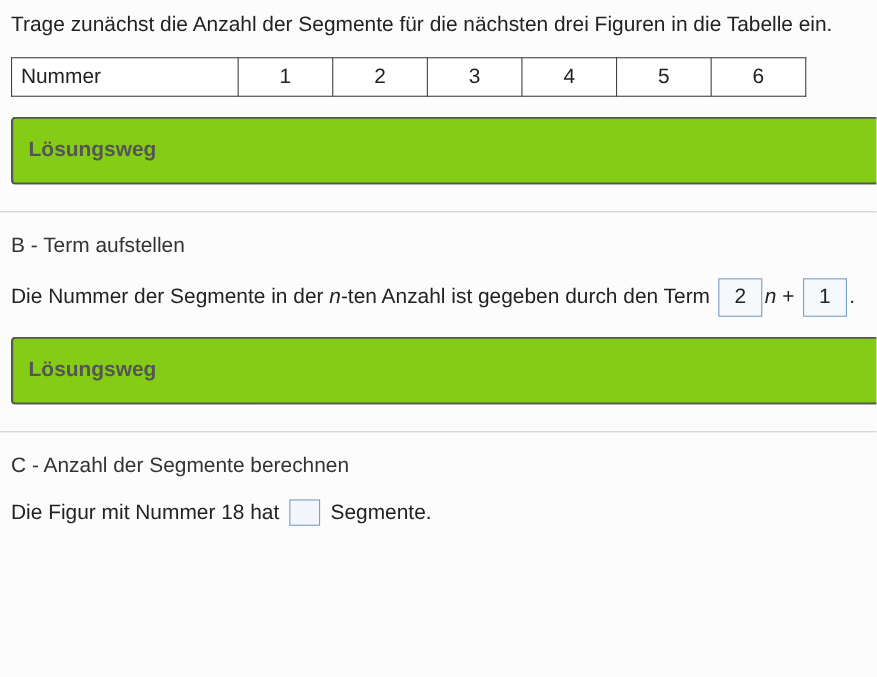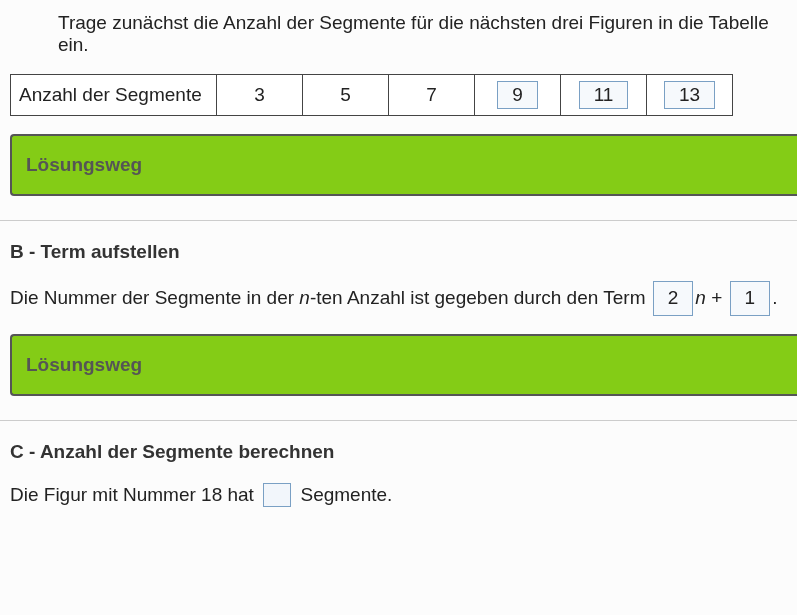--- a/index.html
+++ b/index.html
@@ -7,21 +7,20 @@
       font-family: Arial, Helvetica, sans-serif;
       background: #fcfcfc;
       color: #222;
       width: 797px;
       height: 615px;
       padding: 12px 0 0 0;
       font-size: 19px;
     }
     .instr {
       padding: 0 10px 14px 10px;
-      margin-left: 48px;
     }
     table.data {
       border-collapse: collapse;
       margin: 4px 10px 18px 10px;
     }
     table.data td, table.data th {
       border: 1px solid #444;
       padding: 6px 0;
       text-align: center;
       font-weight: normal;
@@ -52,21 +51,21 @@
       font-weight: bold;
       color: #555;
       background: #84cc16;
     }
     hr.sep {
       border: none;
       border-top: 1px solid #ccc;
       margin: 24px 0 20px 0;
     }
     .section-title {
-      font-weight: bold;
+      font-weight: normal;
       padding: 0 10px;
       margin-bottom: 18px;
       color: #333;
     }
     .body-line {
       padding: 0 10px 18px 10px;
       line-height: 1.5;
     }
     .term-n { font-style: italic; }
     .placeholder {
@@ -79,28 +78,28 @@
       margin: 0 4px;
     }
   </style>
 </head>
 <body>
 
 <div class="instr">Trage zunächst die Anzahl der Segmente für die nächsten drei Figuren in die Tabelle ein.</div>
 
 <table class="data">
   <tbody>
-  <tr>
-    <td class="rowhead">Anzahl der Segmente</td>
+      <tr>
+    <td class="rowhead">Nummer</td>
+    <td class="numcol">1</td>
+    <td class="numcol">2</td>
     <td class="numcol">3</td>
+    <td class="numcol">4</td>
     <td class="numcol">5</td>
-    <td class="numcol">7</td>
-    <td class="numcol"><span class="ansbox">9</span></td>
-    <td class="numcol"><span class="ansbox">11</span></td>
-    <td class="numcol"><span class="ansbox">13</span></td>
+    <td class="numcol">6</td>
   </tr>
 </tbody>
   </table>
 
 <div class="panel">Lösungsweg</div>
 
 <hr class="sep">
 
 <div class="section-title">B - Term aufstellen</div>
 

